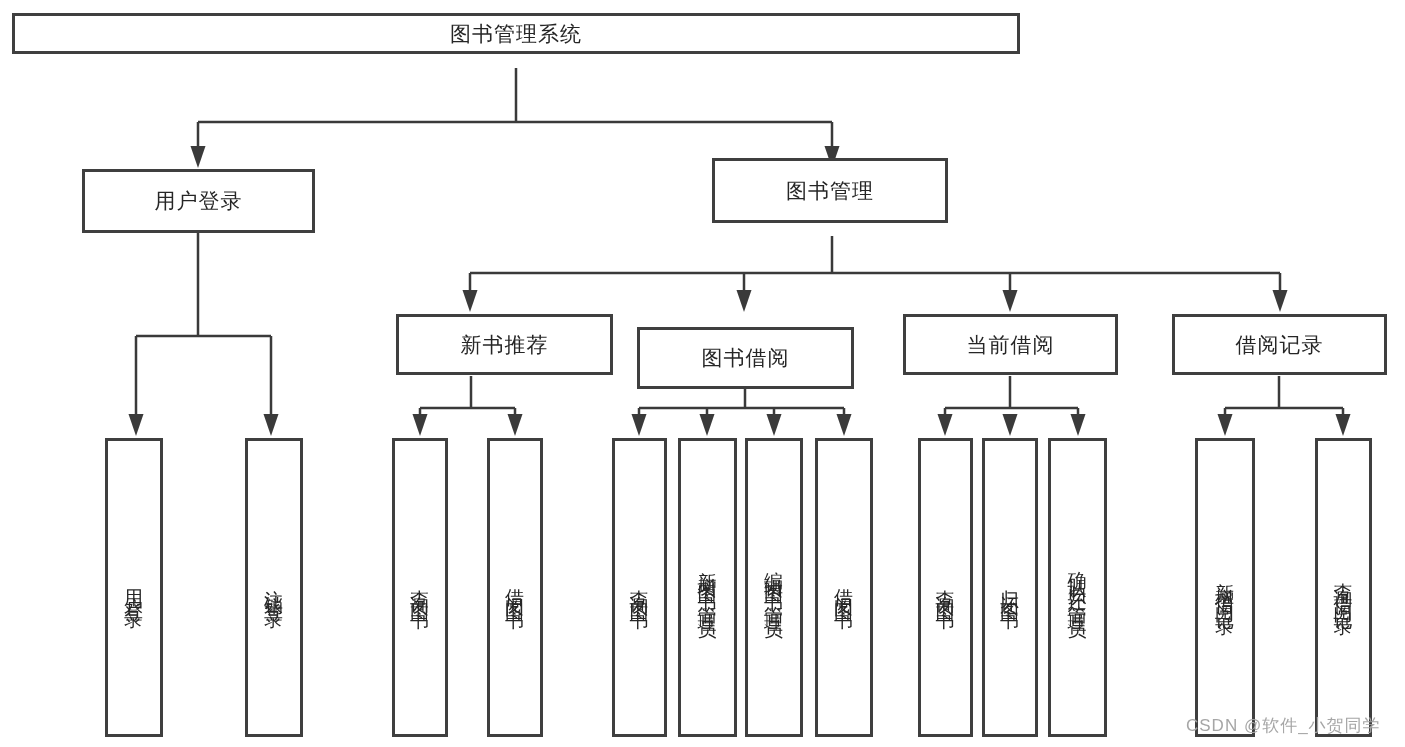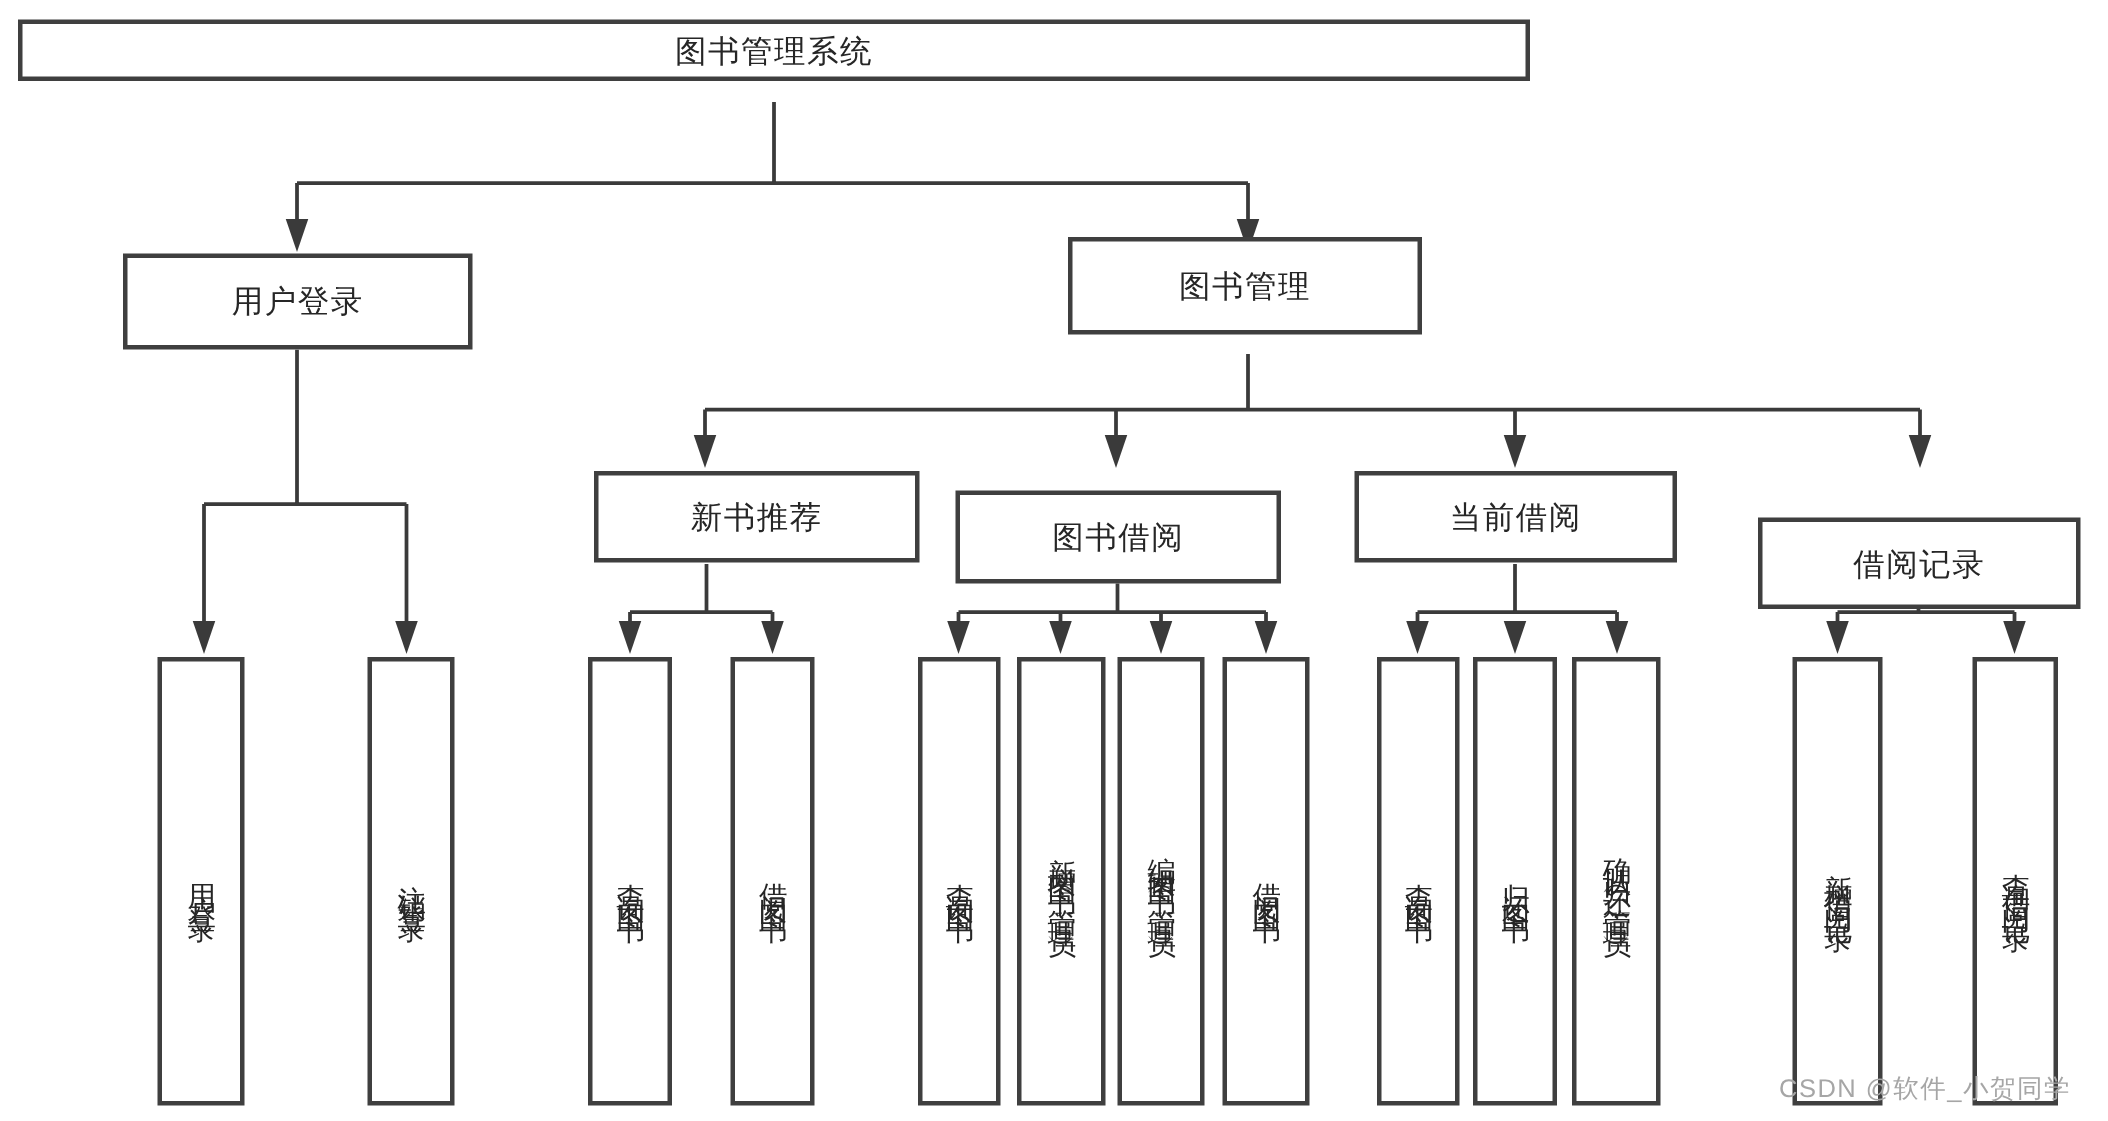--- a/index.html
+++ b/index.html
@@ -89,21 +89,21 @@
 
   <div class="node" style="left:363px;top:314px;width:217px;height:61px;margin-left:33px;">
     <span>新书推荐</span>
   </div>
   <div class="node" style="left:637px;top:314px;width:217px;height:62px;margin-top:13px;">
     <span>图书借阅</span>
   </div>
   <div class="node" style="left:903px;top:314px;width:215px;height:61px;font-family:Liberation Mono, monospace;">
     <span>当前借阅</span>
   </div>
-  <div class="node" style="left:1172px;top:314px;width:215px;height:61px;margin-top:31px;">
+  <div class="node" style="left:1172px;top:314px;width:215px;height:61px;">
     <span>借阅记录</span>
   </div>
 
   <div class="node leaf" style="left:105px;top:438px;width:58px;height:299px;">
     <span class="vtext">用户登录</span>
   </div>
   <div class="node leaf" style="left:245px;top:438px;width:58px;height:299px;">
     <span class="vtext">注销登录</span>
   </div>
 

